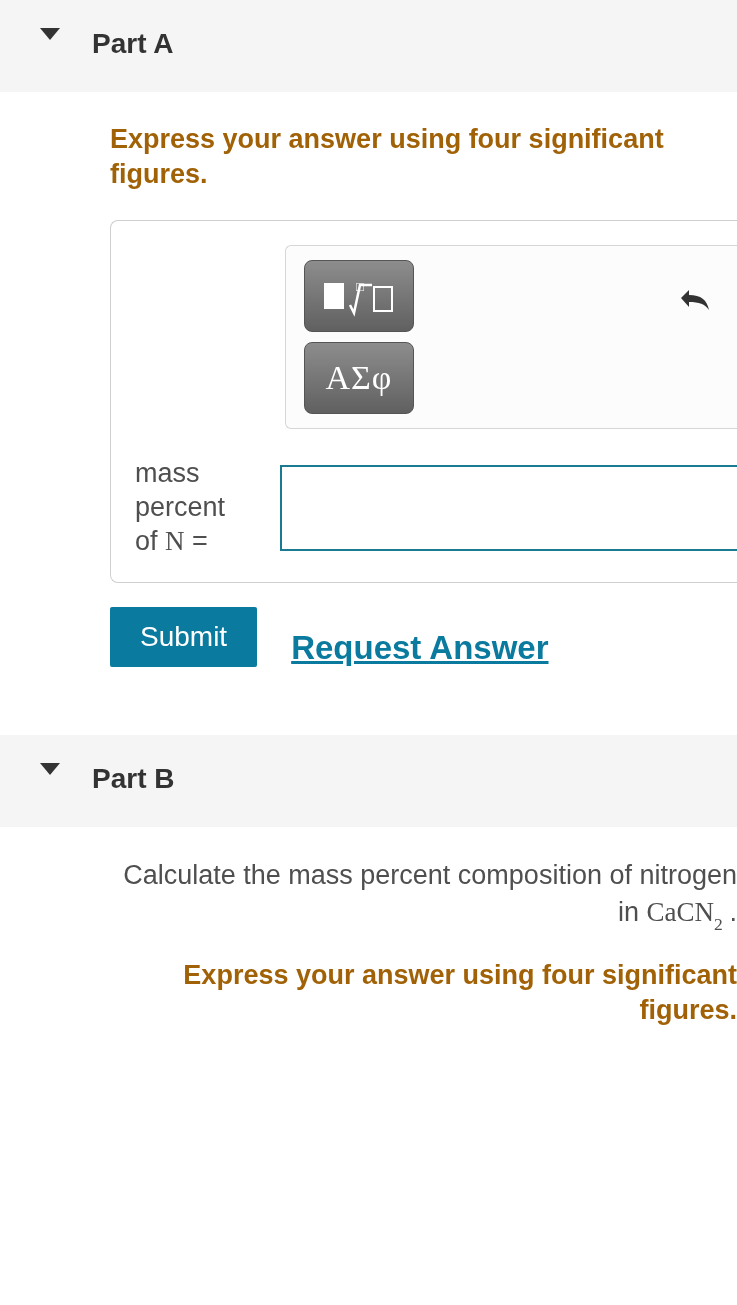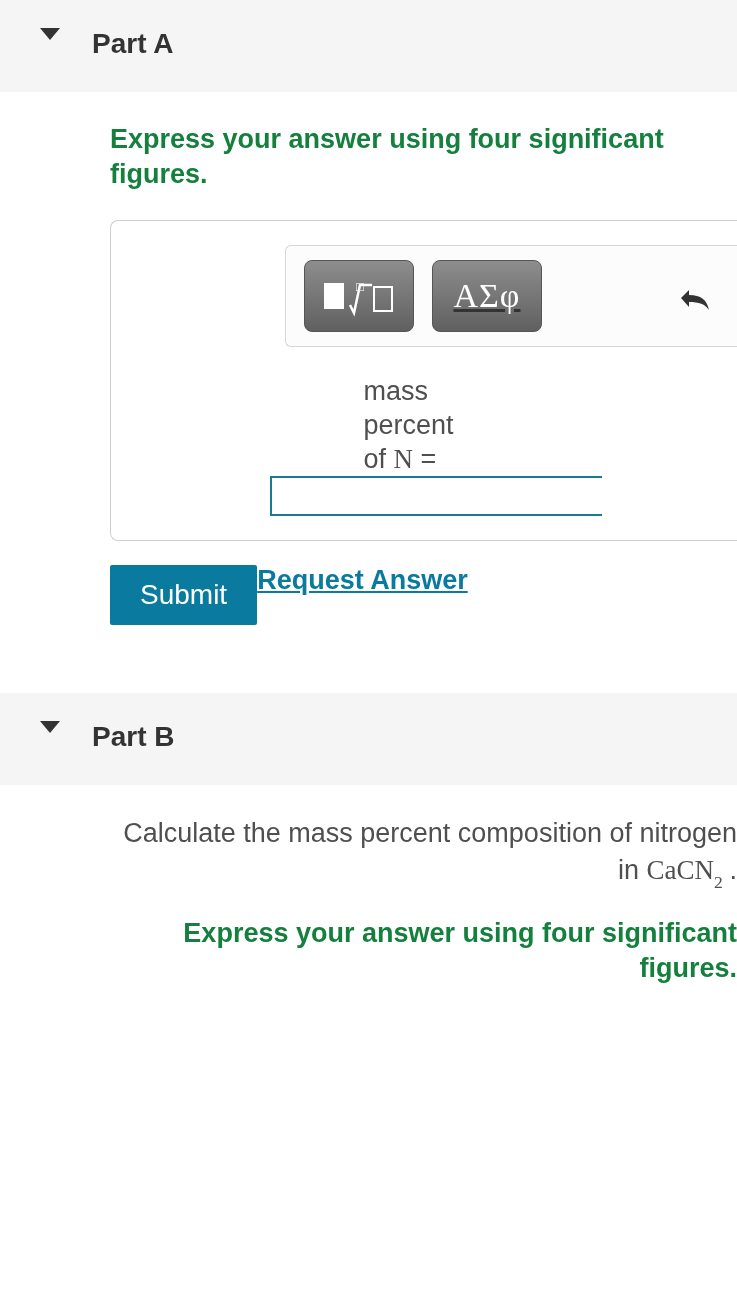--- a/index.html
+++ b/index.html
@@ -36,44 +36,43 @@
     font-size: 27px;
     color: #4f4f4f;
     line-height: 1.35;
     margin-bottom: 24px;
   }
   .serif { font-family: "Times New Roman", Times, serif; }
   sub.sub { font-size: 0.65em; position: relative; top: 0.15em; }
   .instruct {
     font-size: 27px;
     font-weight: 700;
-    color: #15803d;
+    color: #a16207;
     line-height: 1.3;
     margin-bottom: 28px;
   }
   .answer-box {
     border: 1px solid #cfcfcf;
     border-right: none;
     border-radius: 8px 0 0 8px;
     padding: 24px 0 24px 24px;
     position: relative;
     margin-bottom: 24px;
   }
   .toolbar-stack {
     border: 1px solid #d6d6d6;
     border-right: none;
     background: #fcfcfc;
     border-radius: 6px 0 0 6px;
     padding: 14px 18px;
     margin-left: 150px;
     display: flex;
-    flex-direction: row;
-    gap: 18px;
+    flex-direction: column;
+    gap: 10px;
     position: relative;
-    text-decoration: underline;
   }
   .tool-btn {
     width: 110px; height: 72px;
     background: linear-gradient(to bottom, #8d8d8d, #606060);
     border: 1px solid #555;
     border-radius: 8px;
     color: #fff;
     display: flex;
     align-items: center;
     justify-content: center;
@@ -88,54 +87,54 @@
     position: absolute;
     right: 20px;
     top: 30px;
     cursor: pointer;
   }
   .undo svg { width: 46px; height: 46px; }
   .input-row {
     display: flex;
     align-items: center;
     margin-top: 28px;
-    flex-direction: column;
   }
   .input-label {
     font-size: 27px;
     color: #4f4f4f;
     line-height: 1.25;
     width: 145px;
   }
   .input-field {
     flex: 1;
     height: 86px;
     border: 2px solid #1a7a8f;
     border-right: none;
     background: #fff;
     font-size: 24px;
     padding: 4px 10px;
     outline: none;
   }
   .actions {
     display: flex;
-    align-items: flex-start;
+    align-items: flex-end;
+    gap: 34px;
   }
   .submit-btn {
     background: #0a7a9e;
     color: #fff;
     border: none;
     font-size: 28px;
     padding: 14px 30px;
     cursor: pointer;
     border-radius: 2px;
   }
   .req-link {
     color: #0a7a9e;
-    font-size: 27px;
+    font-size: 33px;
     font-weight: 700;
     text-decoration: underline;
     cursor: pointer;
   }
 </style>
 </head>
 <body>
 
 <div class="part-header">
   <div class="caret"></div>

